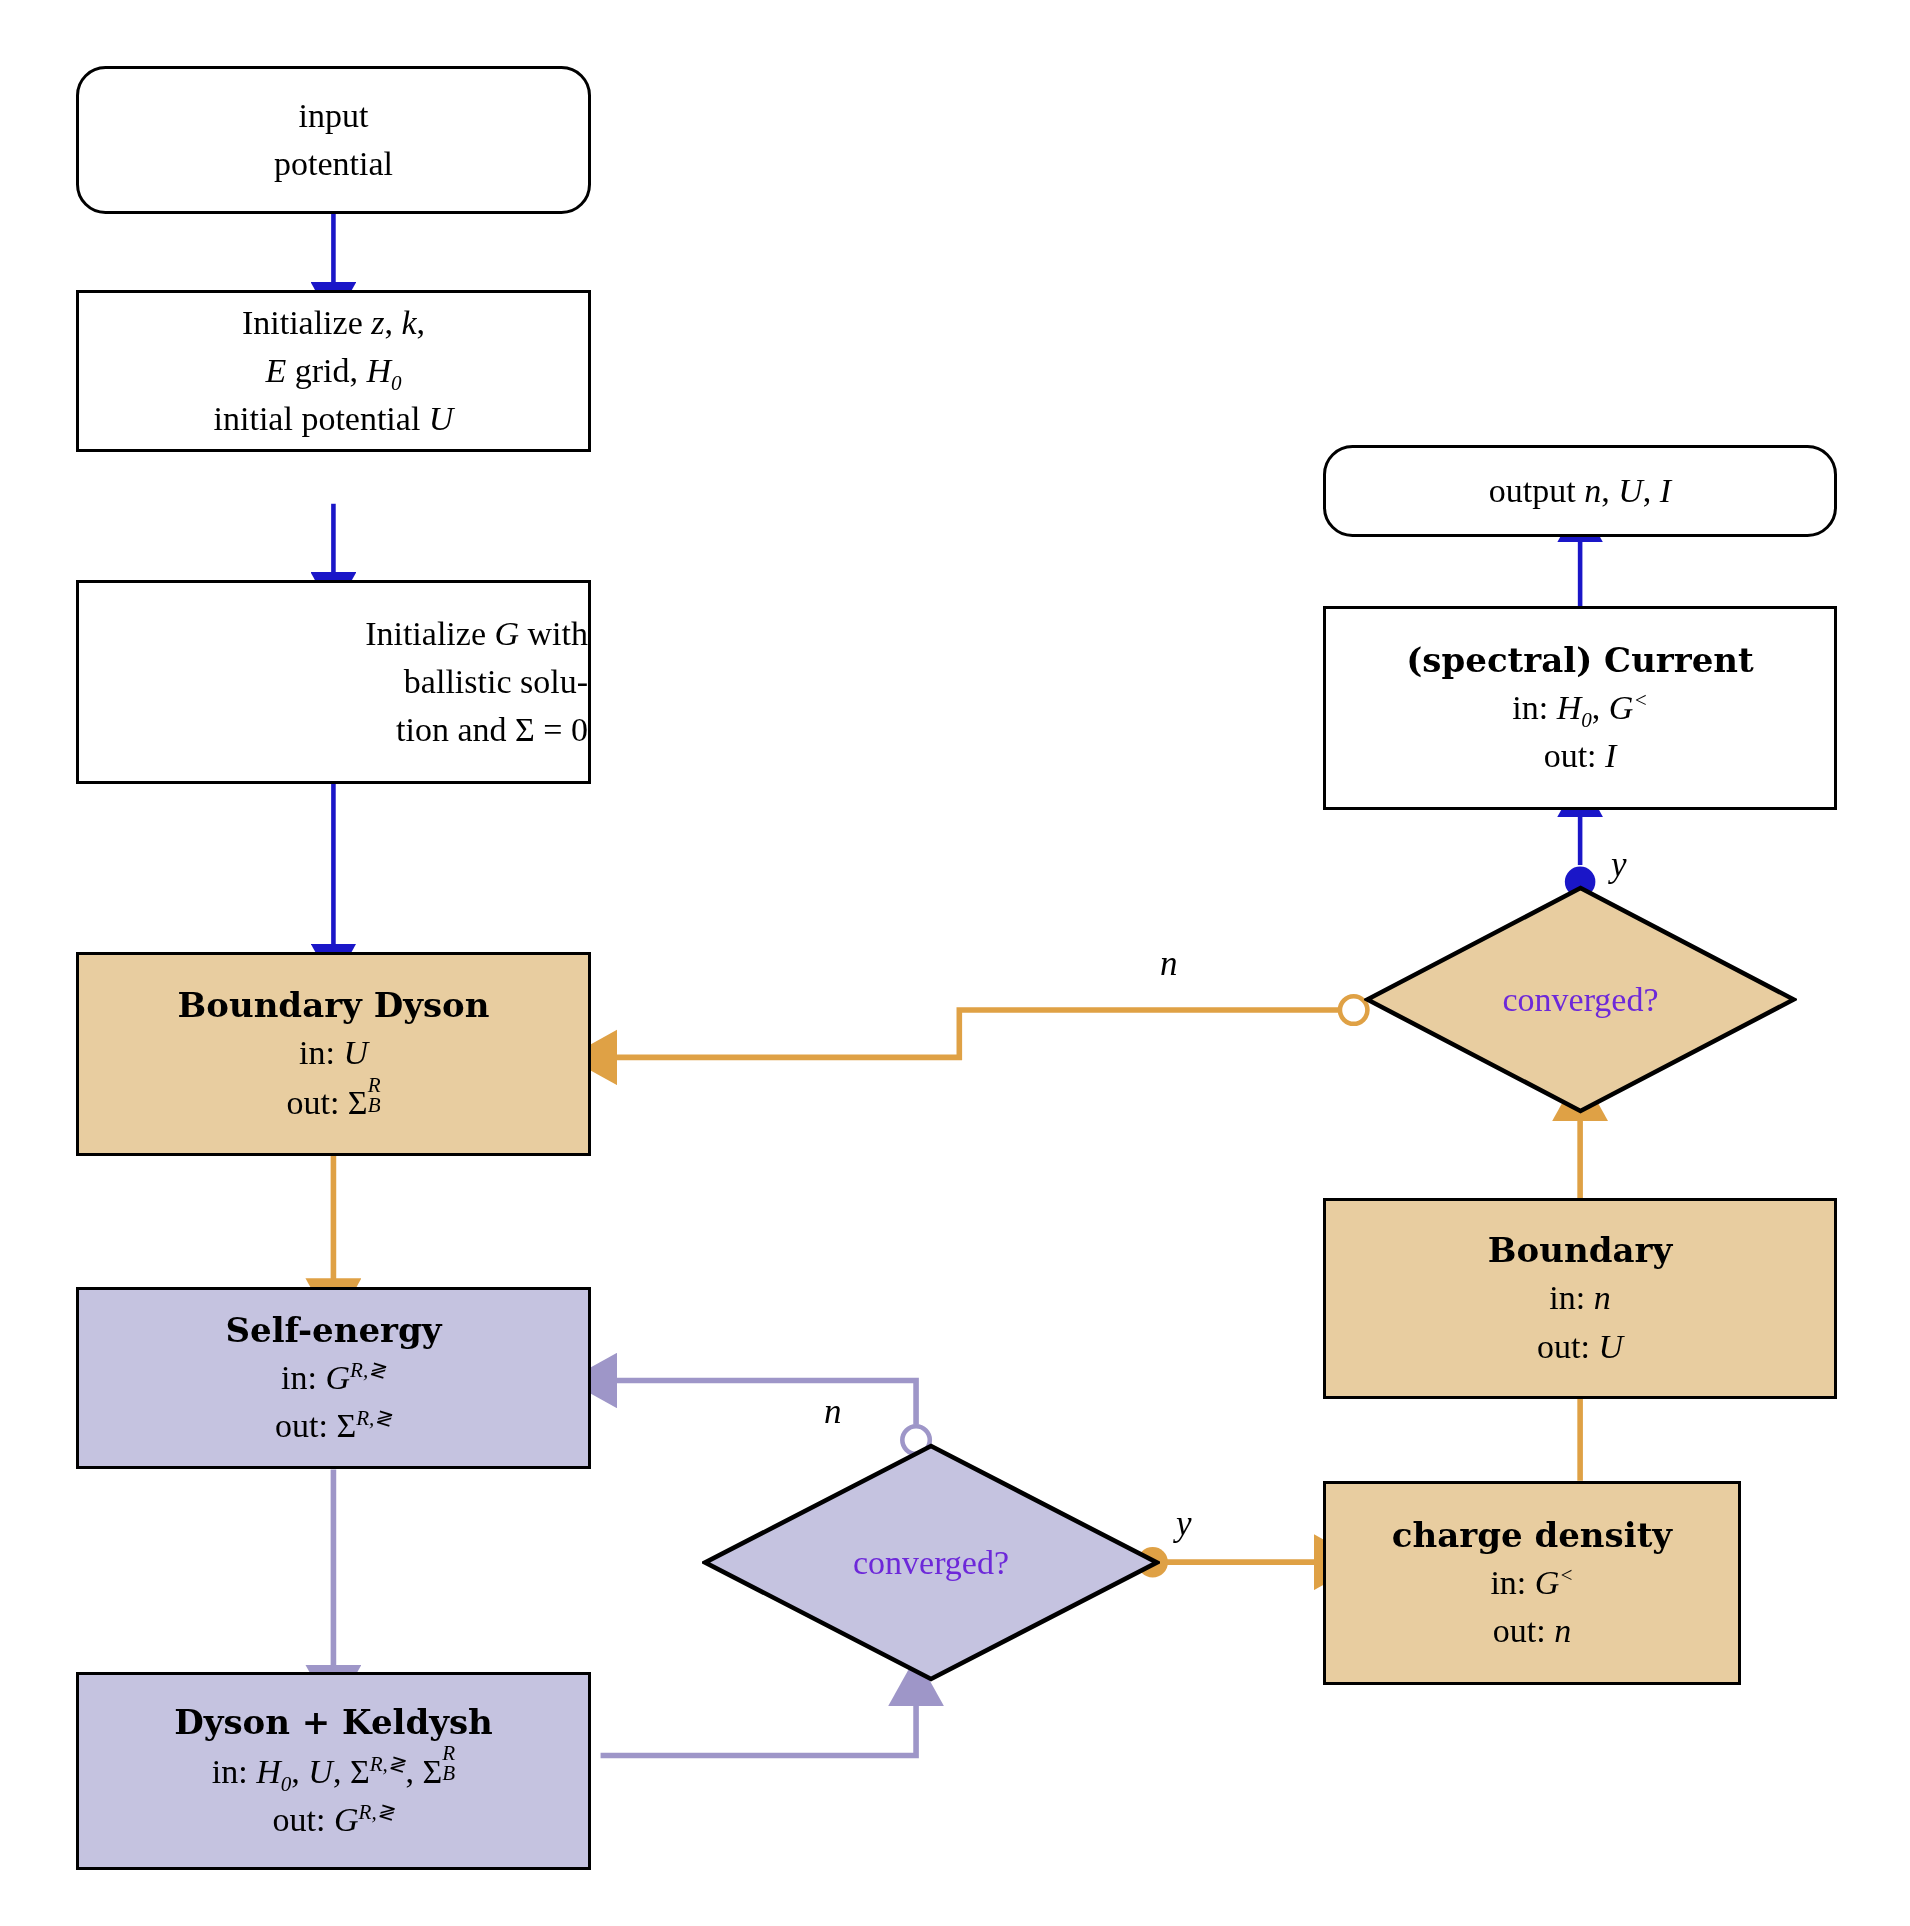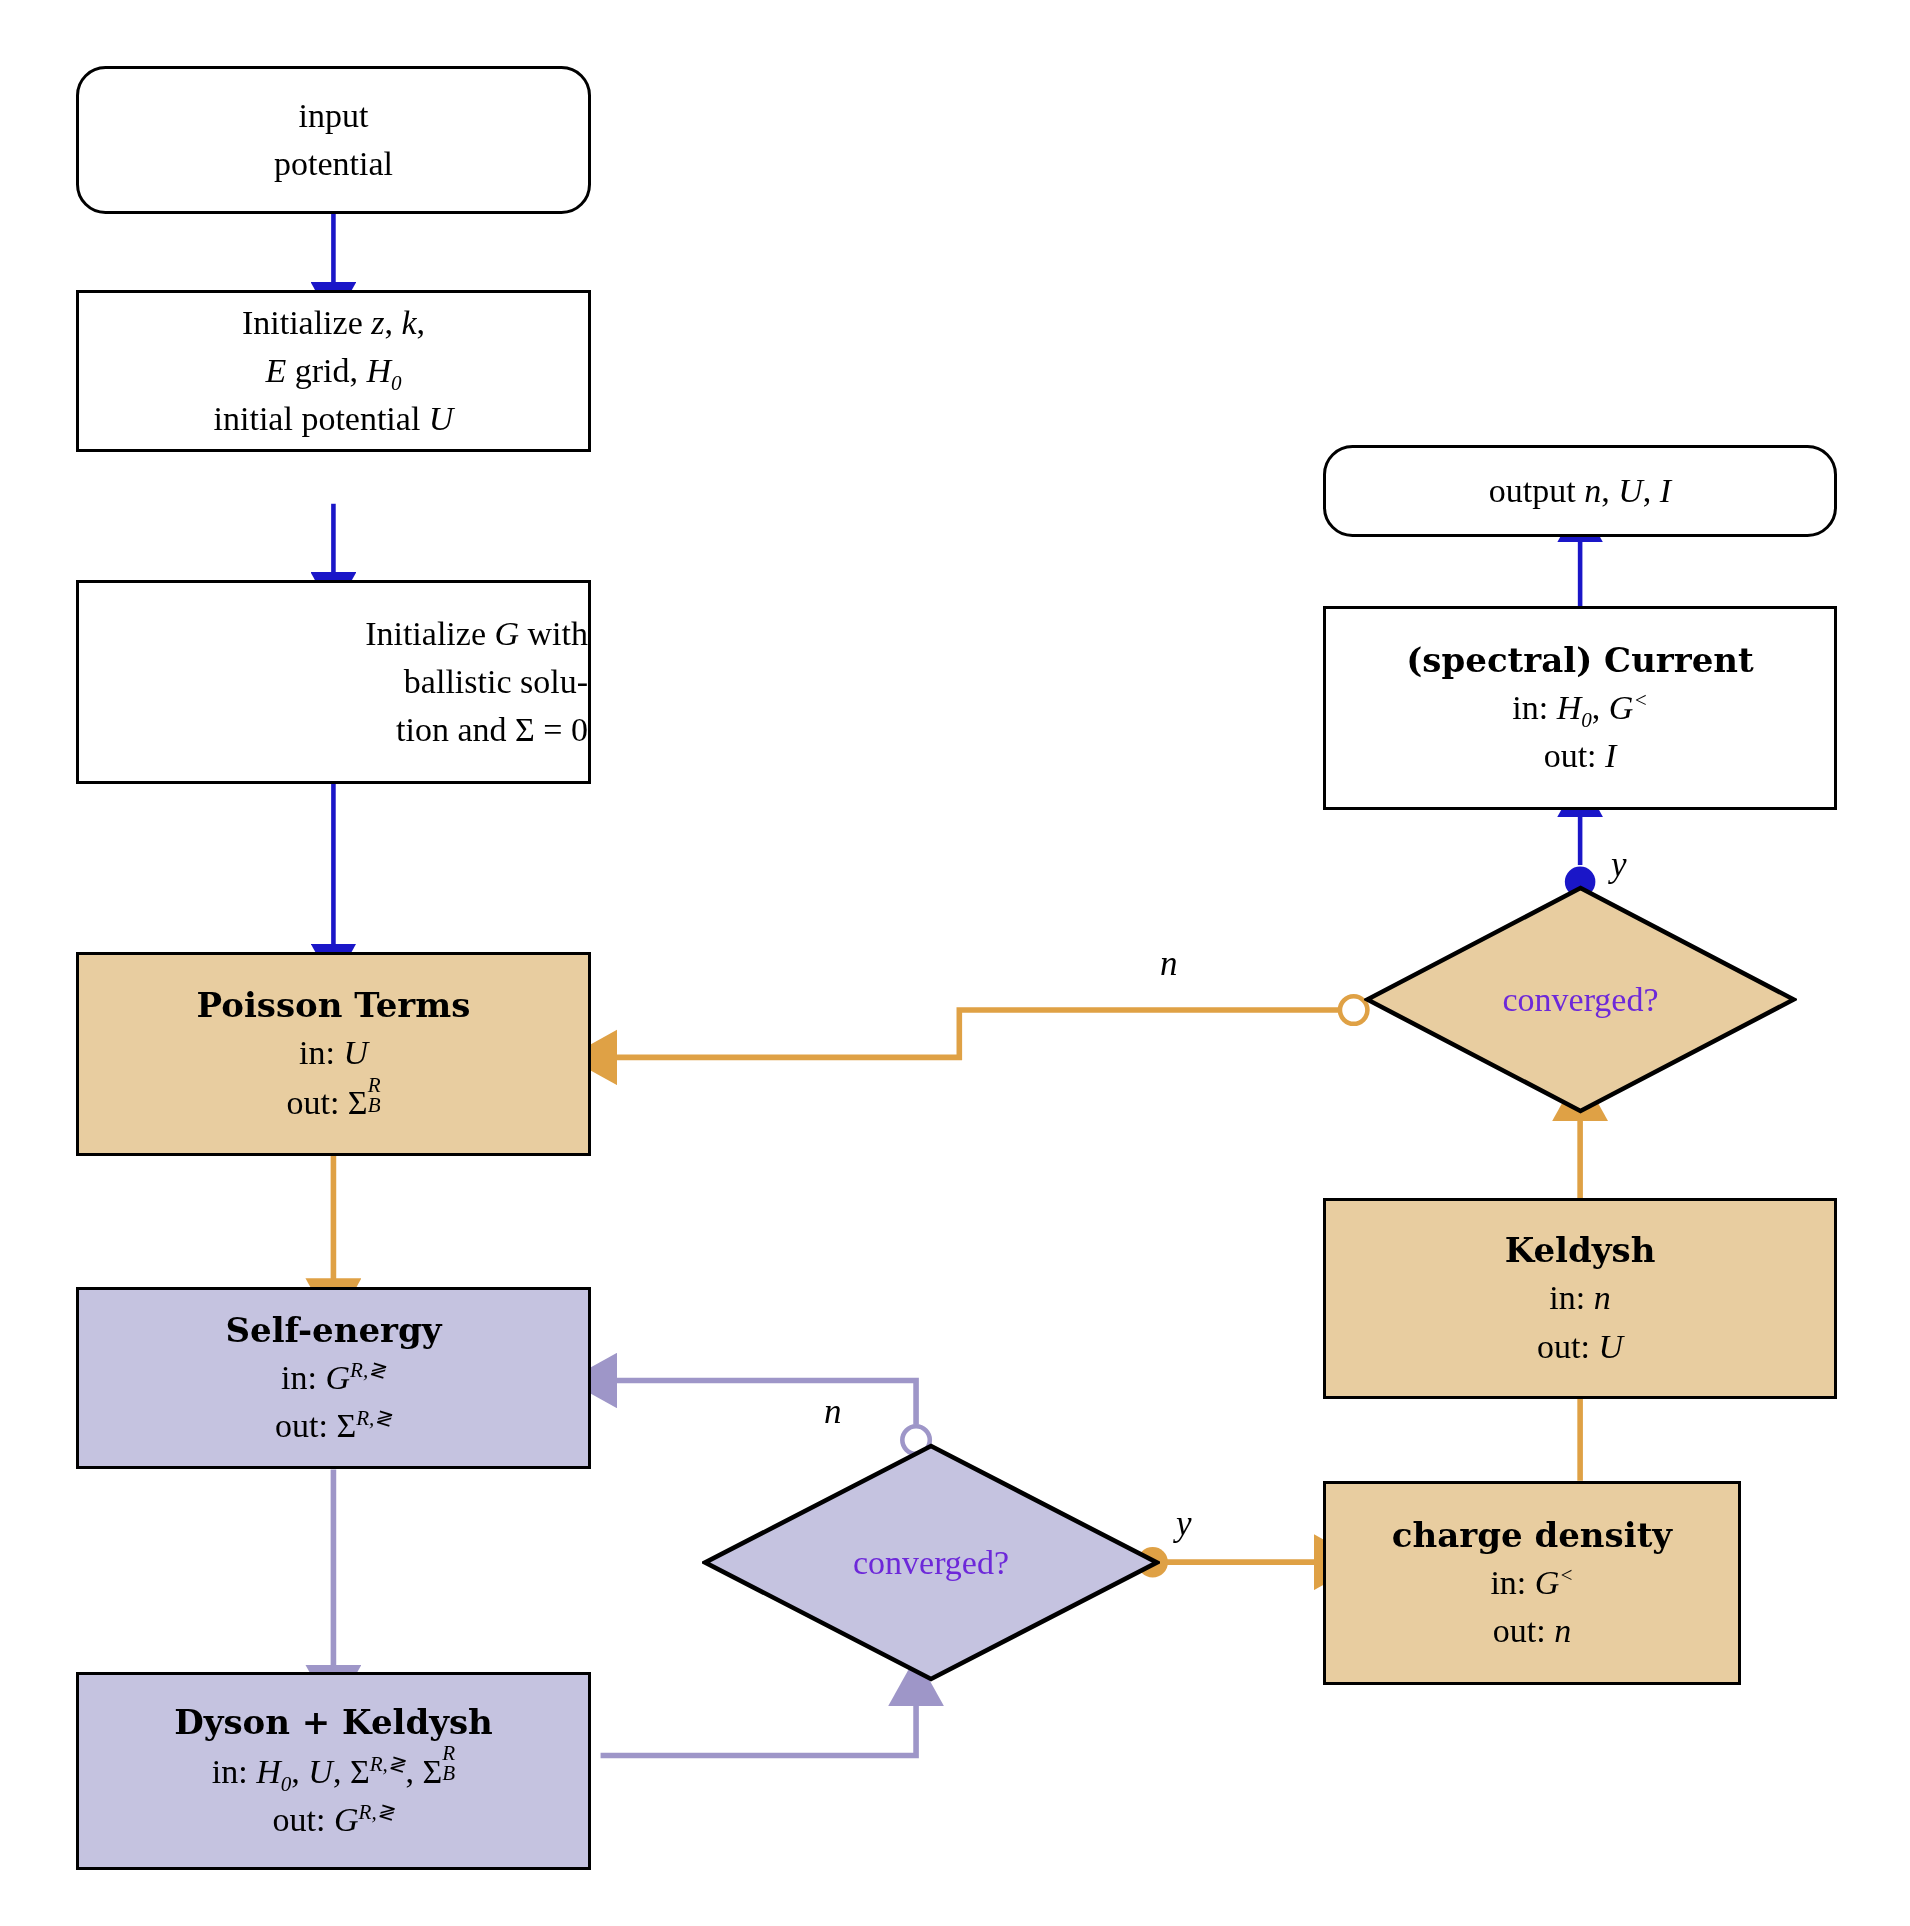--- a/index.html
+++ b/index.html
@@ -159,21 +159,21 @@
     <span class="ln t-big">initial potential <i class="it">U</i></span>
   </div>
 
   <div class="node rect" style="left:76px; top:580px; width:515px; height:204px;align-items:flex-end;">
     <span class="ln t-big">Initialize <i class="it">G</i> with</span>
     <span class="ln t-big">ballistic solu-</span>
     <span class="ln t-big">tion and Σ = 0</span>
   </div>
 
   <div class="node rect fill-orange" style="left:76px; top:952px; width:515px; height:204px;">
-    <span class="ln t-head">Poisson Terms</span>
+    <span class="ln t-head">Boundary Dyson</span>
     <span class="ln t-big">in: <i class="it">U</i></span>
     <span class="ln t-big">out: Σ<span class="supsub"><span>R</span><span>B</span></span></span>
   </div>
 
   <div class="node rect fill-purple" style="left:76px; top:1287px; width:515px; height:182px;">
     <span class="ln t-head">Self-energy</span>
     <span class="ln t-big">in: <i class="it">G</i><span class="sup">R,≷</span></span>
     <span class="ln t-big">out: Σ<span class="sup">R,≷</span></span>
   </div>
 
@@ -197,21 +197,21 @@
     <div class="diamond-label">converged?</div>
   </div>
 
   <div class="node rect fill-orange" style="left:1323px; top:1481px; width:418px; height:204px;">
     <span class="ln t-head">charge density</span>
     <span class="ln t-big">in: <i class="it">G</i><span class="sup">&lt;</span></span>
     <span class="ln t-big">out: <i class="it">n</i></span>
   </div>
 
   <div class="node rect fill-orange" style="left:1323px; top:1198px; width:514px; height:201px;">
-    <span class="ln t-head">Keldysh</span>
+    <span class="ln t-head">Boundary</span>
     <span class="ln t-big">in: <i class="it">n</i></span>
     <span class="ln t-big">out: <i class="it">U</i></span>
   </div>
 
   <div class="node rect" style="left:1323px; top:606px; width:514px; height:204px;">
     <span class="ln t-head">(spectral) Current</span>
     <span class="ln t-big">in: <i class="it">H</i><span class="sub">0</span>, <i class="it">G</i><span class="sup">&lt;</span></span>
     <span class="ln t-big">out: <i class="it">I</i></span>
   </div>
 

